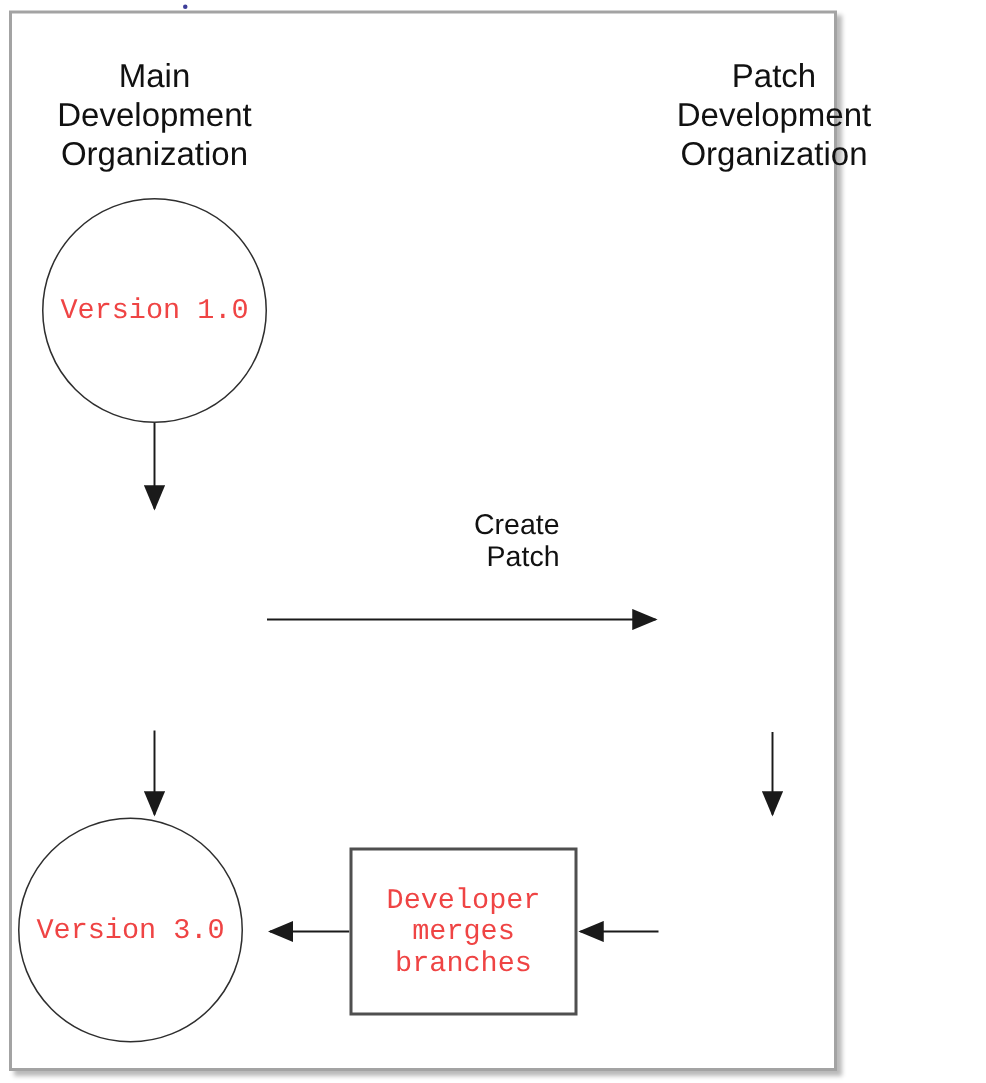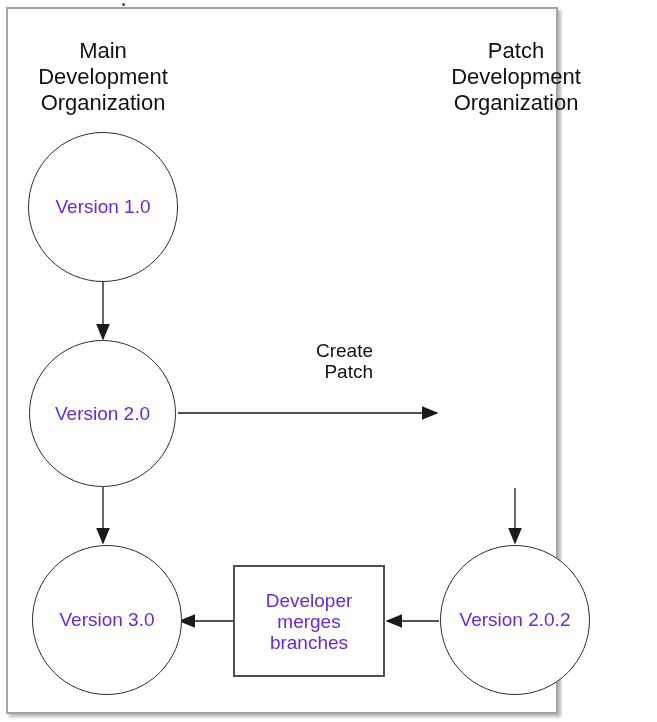--- a/index.html
+++ b/index.html
@@ -39,28 +39,29 @@
   }
   .heading-left  { left: 10px;  top: 29px; }
   .heading-right { left: 423px; top: 29px; }
   .node {
     position: absolute;
     display: flex;
     align-items: center;
     justify-content: center;
     text-align: center;
     font-size: 19px;
-    color: #6d28d9;
+    color: #ef4444;
     background: #ffffff;
+    font-family: Liberation Mono, monospace;
   }
   .circle { border: 1px solid #2e2e2e; border-radius: 50%; }
   .node-v10  { left: 20px;  top: 123px; width: 150px; height: 150px; }
   .node-v20  { left: 21px;  top: 331px; width: 147px; height: 147px; }
   .node-v201 { left: 431px; top: 327px; width: 153px; height: 153px; }
-  .node-v30  { left: 24px;  top: 536px; width: 150px; height: 150px; }
+  .node-v30  { left: 4px;  top: 536px; width: 150px; height: 150px; }
   .node-v202 { left: 432px; top: 536px; width: 150px; height: 150px; }
   .node-rect {
     left: 225px; top: 556px;
     width: 152px; height: 112px;
     border: 2px solid #4f4f4f;
     line-height: 21px;
     white-space: pre-line;
     text-align: center;
   }
   .edges-layer {
@@ -105,26 +106,24 @@
       <line x1="95" y1="273" x2="95" y2="330" stroke="#1a1a1a" stroke-width="1.3" marker-end="url(#arrowhead)"></line>
       <line x1="170" y1="404" x2="429" y2="404" stroke="#1a1a1a" stroke-width="1.3" marker-end="url(#arrowhead)"></line>
       <line x1="95" y1="478" x2="95" y2="534" stroke="#1a1a1a" stroke-width="1.3" marker-end="url(#arrowhead)"></line>
       <line x1="507" y1="479" x2="507" y2="534" stroke="#1a1a1a" stroke-width="1.3" marker-end="url(#arrowhead)"></line>
       <line x1="431" y1="612" x2="379" y2="612" stroke="#1a1a1a" stroke-width="1.3" marker-end="url(#arrowhead)"></line>
       <line x1="225" y1="612" x2="172" y2="612" stroke="#1a1a1a" stroke-width="1.3" marker-end="url(#arrowhead)"></line>
     </svg>
 
     <div class="node circle node-v10">Version 1.0</div>
 
-    <div class="node circle node-v20">Version 2.0</div>
 
 
     <div class="node circle node-v30">Version 3.0</div>
 
-    <div class="node circle node-v202">Version 2.0.2</div>
 
     <div class="node node-rect">Developer
 merges
 branches</div>
 
     <div class="edge-label">Create
 Patch</div>
 
   </div>
 </div>

